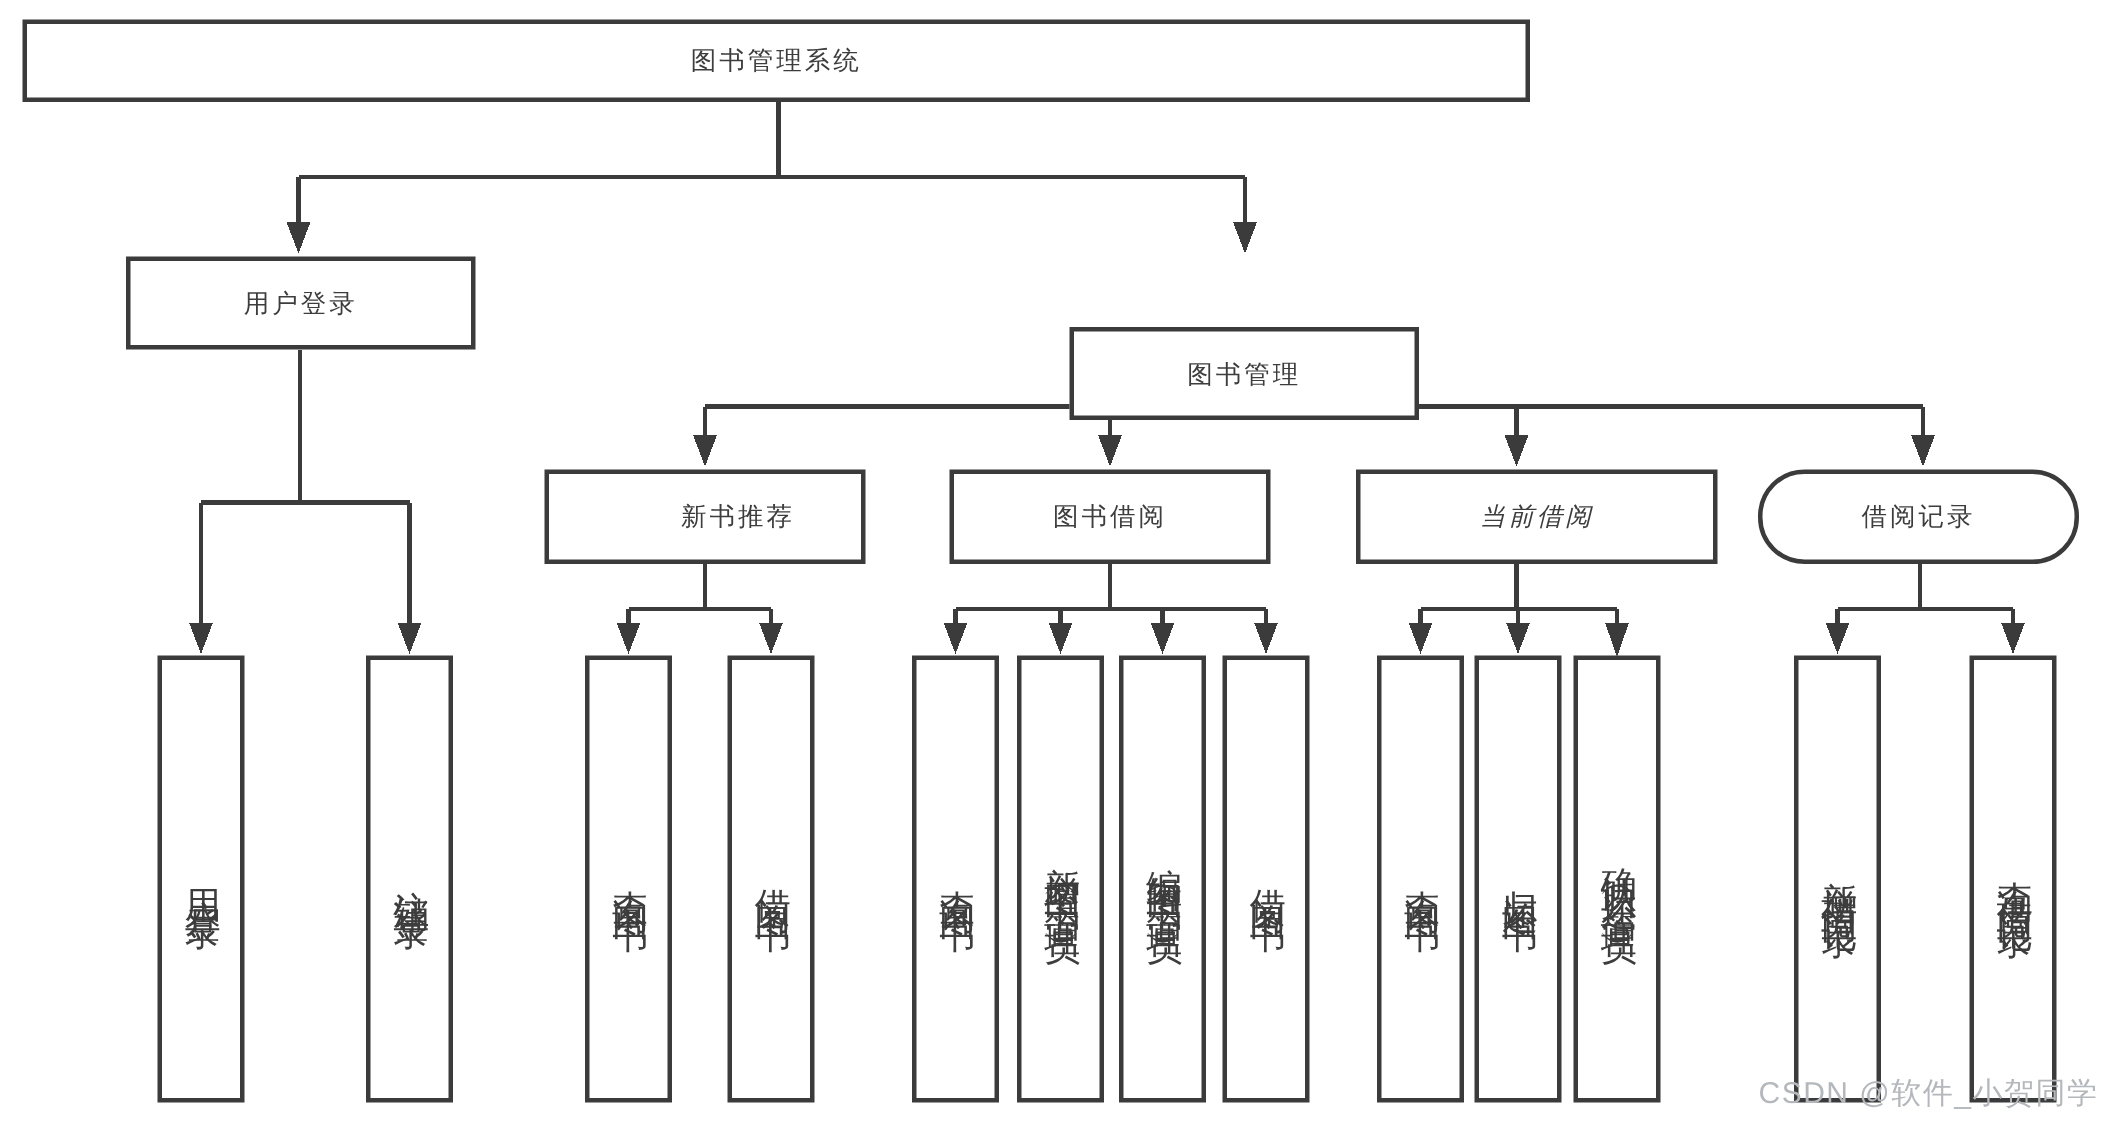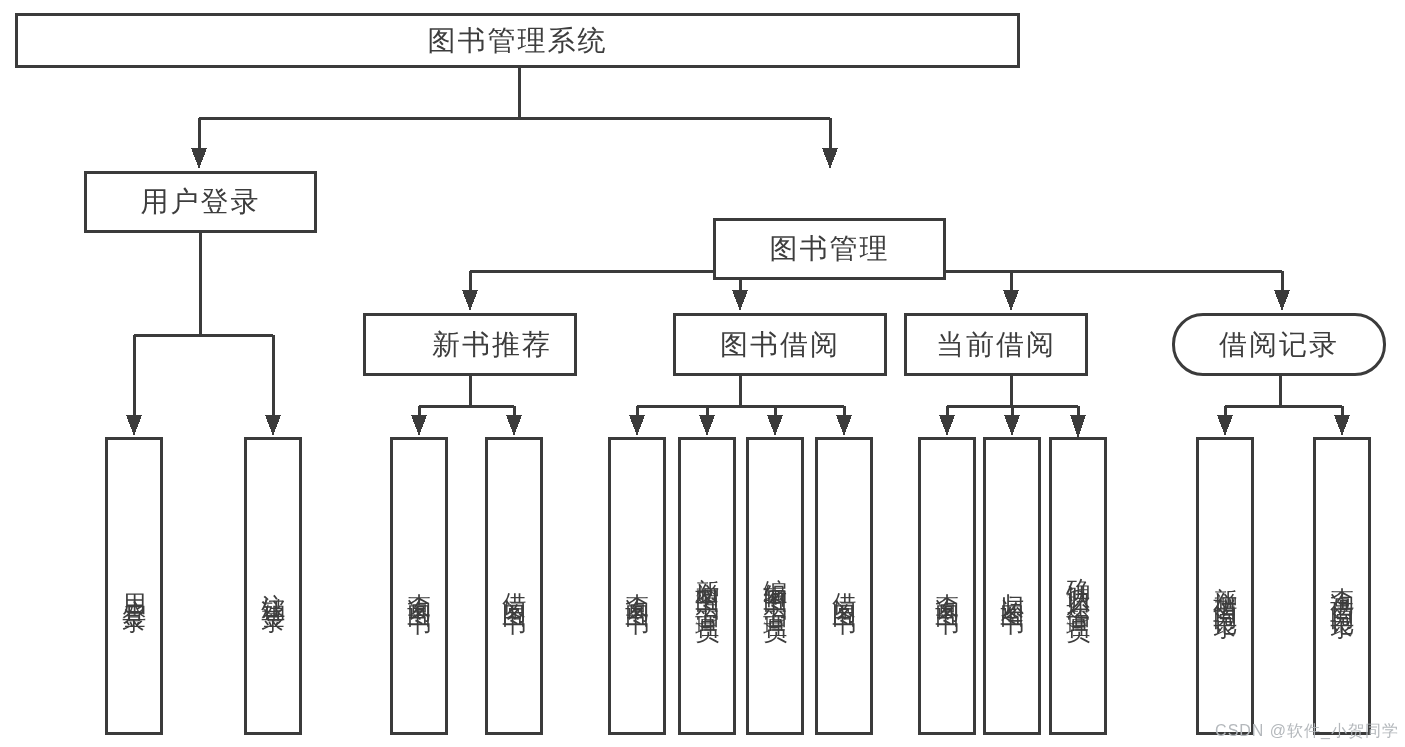--- a/index.html
+++ b/index.html
@@ -37,42 +37,42 @@
     position: absolute;
     background: var(--bg);
     border: 3px solid var(--line);
     display: flex;
     align-items: center;
     justify-content: center;
     color: var(--text);
     z-index: 2;
   }
   .hnode {
-    font-size: 28px;
+    font-size: 17px;
     letter-spacing: 2px;
     white-space: nowrap;
   }
   .vnode {
     width: 58px;
     top: 437px;
     height: 298px;
   }
   .vnode .vtext {
     writing-mode: vertical-rl;
     text-orientation: mixed;
     font-size: 24px;
     letter-spacing: 6px;
     line-height: 1.1;
     color: var(--text);
   }
   .watermark {
     position: absolute;
     right: 6px;
     bottom: 5px;
-    font-size: 16px;
+    font-size: 20px;
     letter-spacing: 1px;
     color: var(--watermark);
     z-index: 3;
     white-space: nowrap;
   }
 </style>
 </head>
 <body>
 
 <div class="canvas">
@@ -146,24 +146,24 @@
   <div class="node hnode" style="left:84px; top:171px; width:233px; height:62px;">
     <span>用户登录</span>
   </div>
   <div class="node hnode" style="left:713px; top:171px; width:233px; height:62px;margin-top:47px;">
     <span>图书管理</span>
   </div>
 
   <div class="node hnode" style="left:363px; top:313px; width:214px; height:63px;padding-left:44px;">
     <span>新书推荐</span>
   </div>
-  <div class="node hnode" style="left:633px; top:313px; width:214px; height:63px;margin-left:40px;">
+  <div class="node hnode" style="left:633px; top:313px; width:214px; height:63px;">
     <span>图书借阅</span>
   </div>
-  <div class="node hnode" style="left:904px; top:313px; width:184px; height:63px;">
+  <div class="node hnode" style="left:904px; top:313px; width:241px; height:63px;font-style:italic;">
     <span>当前借阅</span>
   </div>
   <div class="node hnode" style="left:1172px; top:313px; width:214px; height:63px;border-radius:31px;">
     <span>借阅记录</span>
   </div>
 
   <div class="node vnode" style="left:105px;">
     <span class="vtext">用户登录</span>
   </div>
   <div class="node vnode" style="left:244px;">

